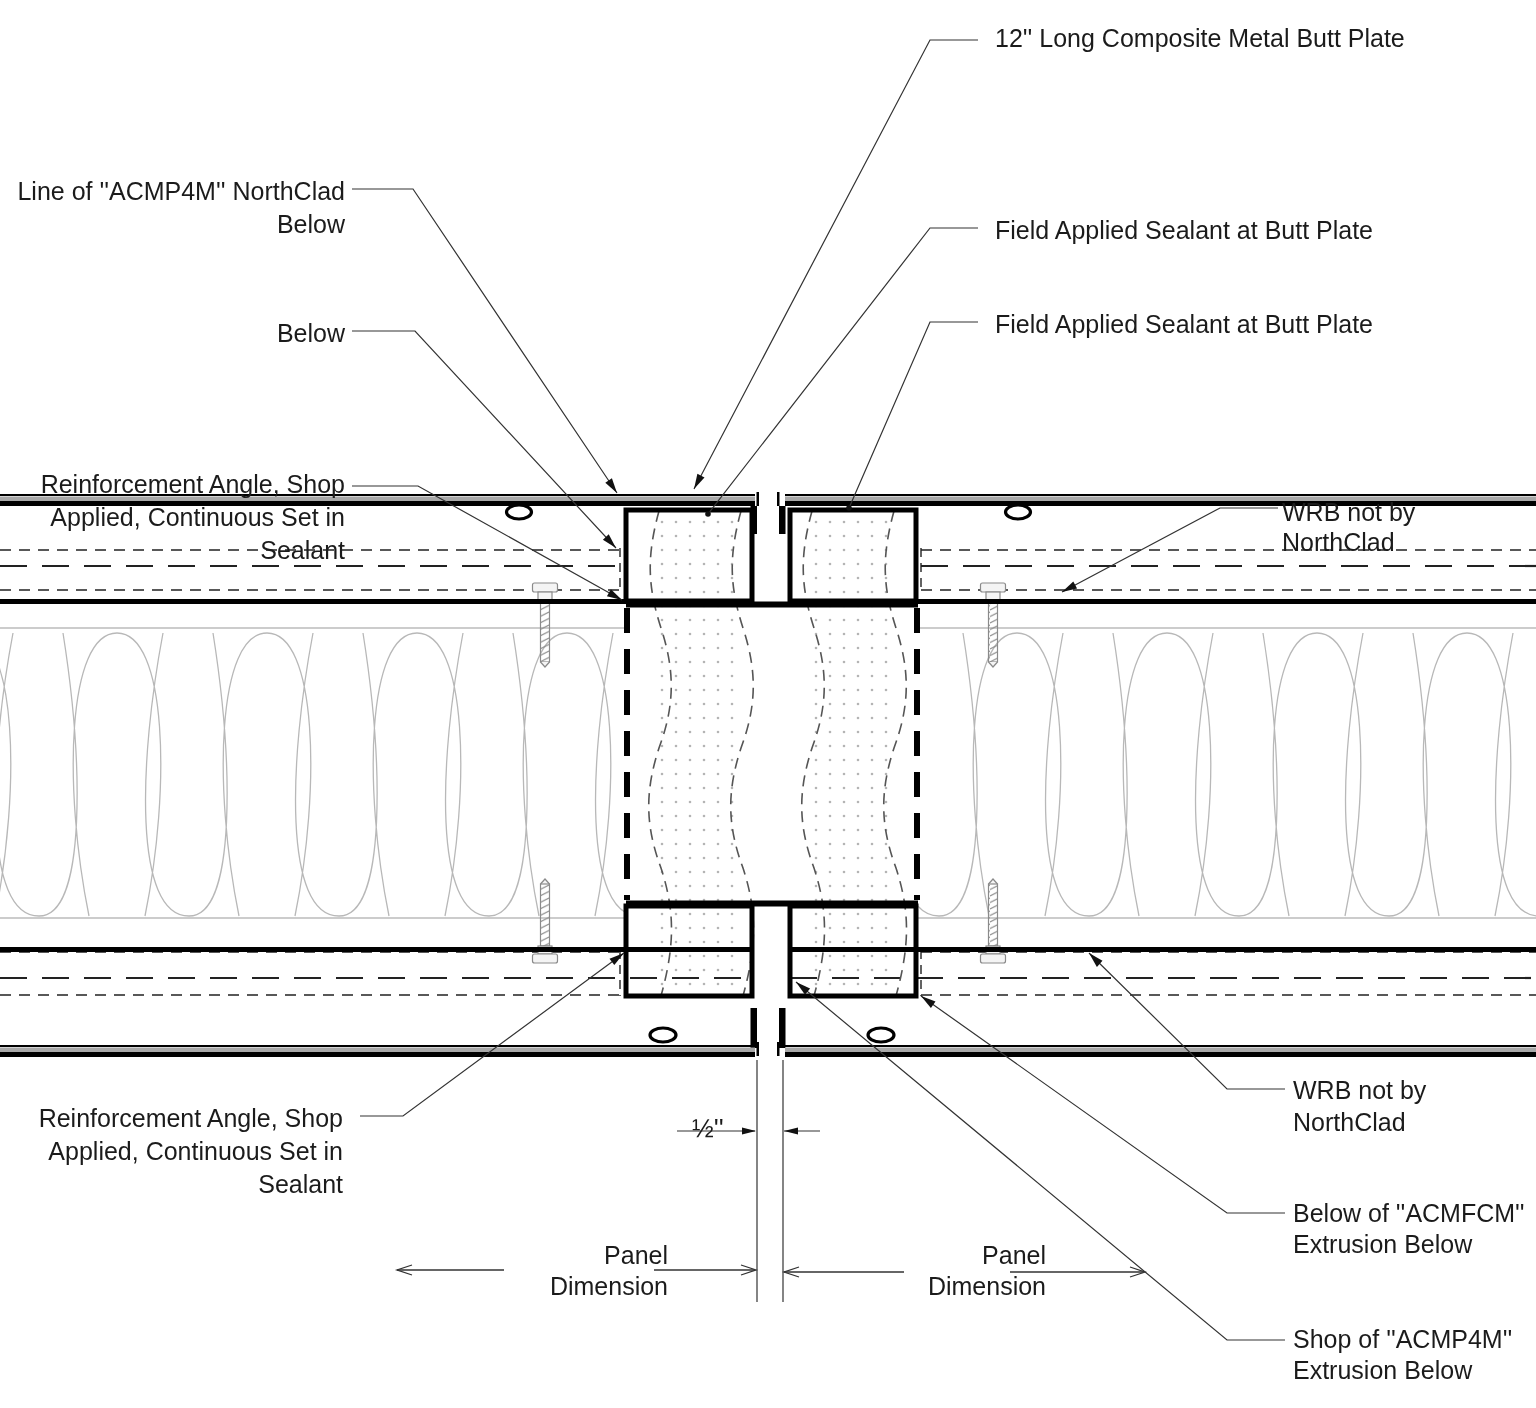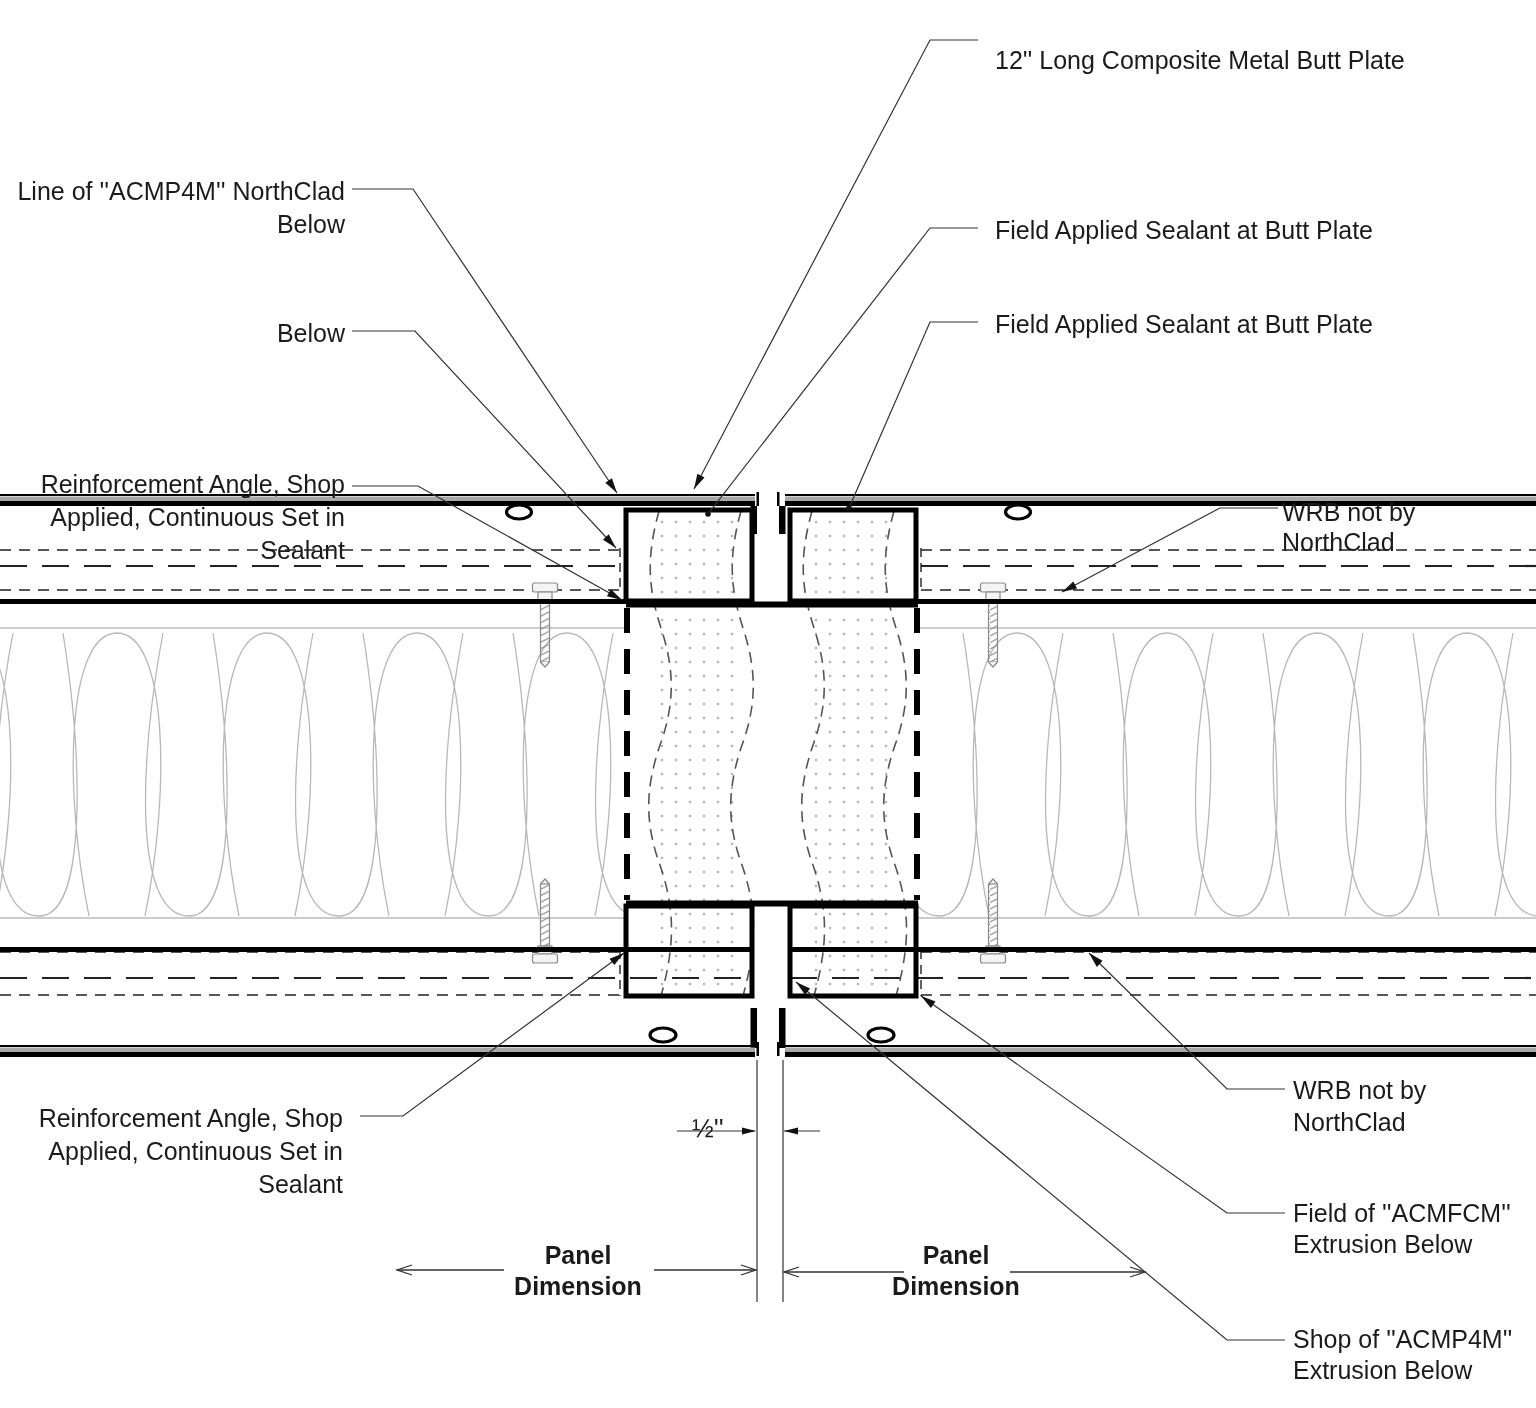--- a/index.html
+++ b/index.html
@@ -1,21 +1,21 @@
 <!DOCTYPE html>
 <html><head>
 <meta charset="utf-8">
 <style>
   html,body{margin:0;padding:0;background:#ffffff;}
   #sheet{position:relative;width:1536px;height:1408px;background:#ffffff;overflow:hidden;
          font-family:"Liberation Sans",sans-serif;}
   #cad{position:absolute;left:0;top:0;}
   .lbl{position:absolute;font-size:25px;line-height:33px;color:#1b1b1b;white-space:nowrap;}
   .r{text-align:right;}
-  .c{text-align:center;font-weight:bold;}
+  .c{text-align:right;}
   .lh30{line-height:30px;}
   .lh31{line-height:31px;}
   .lh32{line-height:32px;}
   .dim{font-size:26px;}
 </style>
 </head>
 <body>
 
 <div id="sheet">
 
@@ -215,21 +215,21 @@
 <div class="lbl r" style="right:1191px;top:317px">
   <div>Below</div>
 </div>
 
 <div class="lbl r" style="right:1191px;top:468px">
   <div>Reinforcement Angle, Shop</div>
   <div>Applied, Continuous Set in</div>
   <div>Sealant</div>
 </div>
 
-<div class="lbl" style="left:995px;top:44px">
+<div class="lbl" style="left:995px;top:22px">
   <span>12'' Long Composite Metal Butt Plate</span>
 </div>
 
 <div class="lbl" style="left:995px;top:214px">
   <span>Field Applied Sealant at Butt Plate</span>
 </div>
 
 <div class="lbl" style="left:995px;top:308px">
   <span>Field Applied Sealant at Butt Plate</span>
 </div>
@@ -244,21 +244,21 @@
   <div>Applied, Continuous Set in</div>
   <div>Sealant</div>
 </div>
 
 <div class="lbl lh32" style="left:1293px;top:1074px">
   <div>WRB not by</div>
   <div>NorthClad</div>
 </div>
 
 <div class="lbl lh31" style="left:1293px;top:1198px">
-  <div>Field of ''ACMFCM''</div>
+  <div>Below of ''ACMFCM''</div>
   <div>Extrusion Below</div>
 </div>
 
 <div class="lbl lh31" style="left:1293px;top:1324px">
   <div>Shop of ''ACMP4M''</div>
   <div>Extrusion Below</div>
 </div>
 
 <div class="lbl dim" style="left:692px;top:1112px">
   <span>½''</span>

